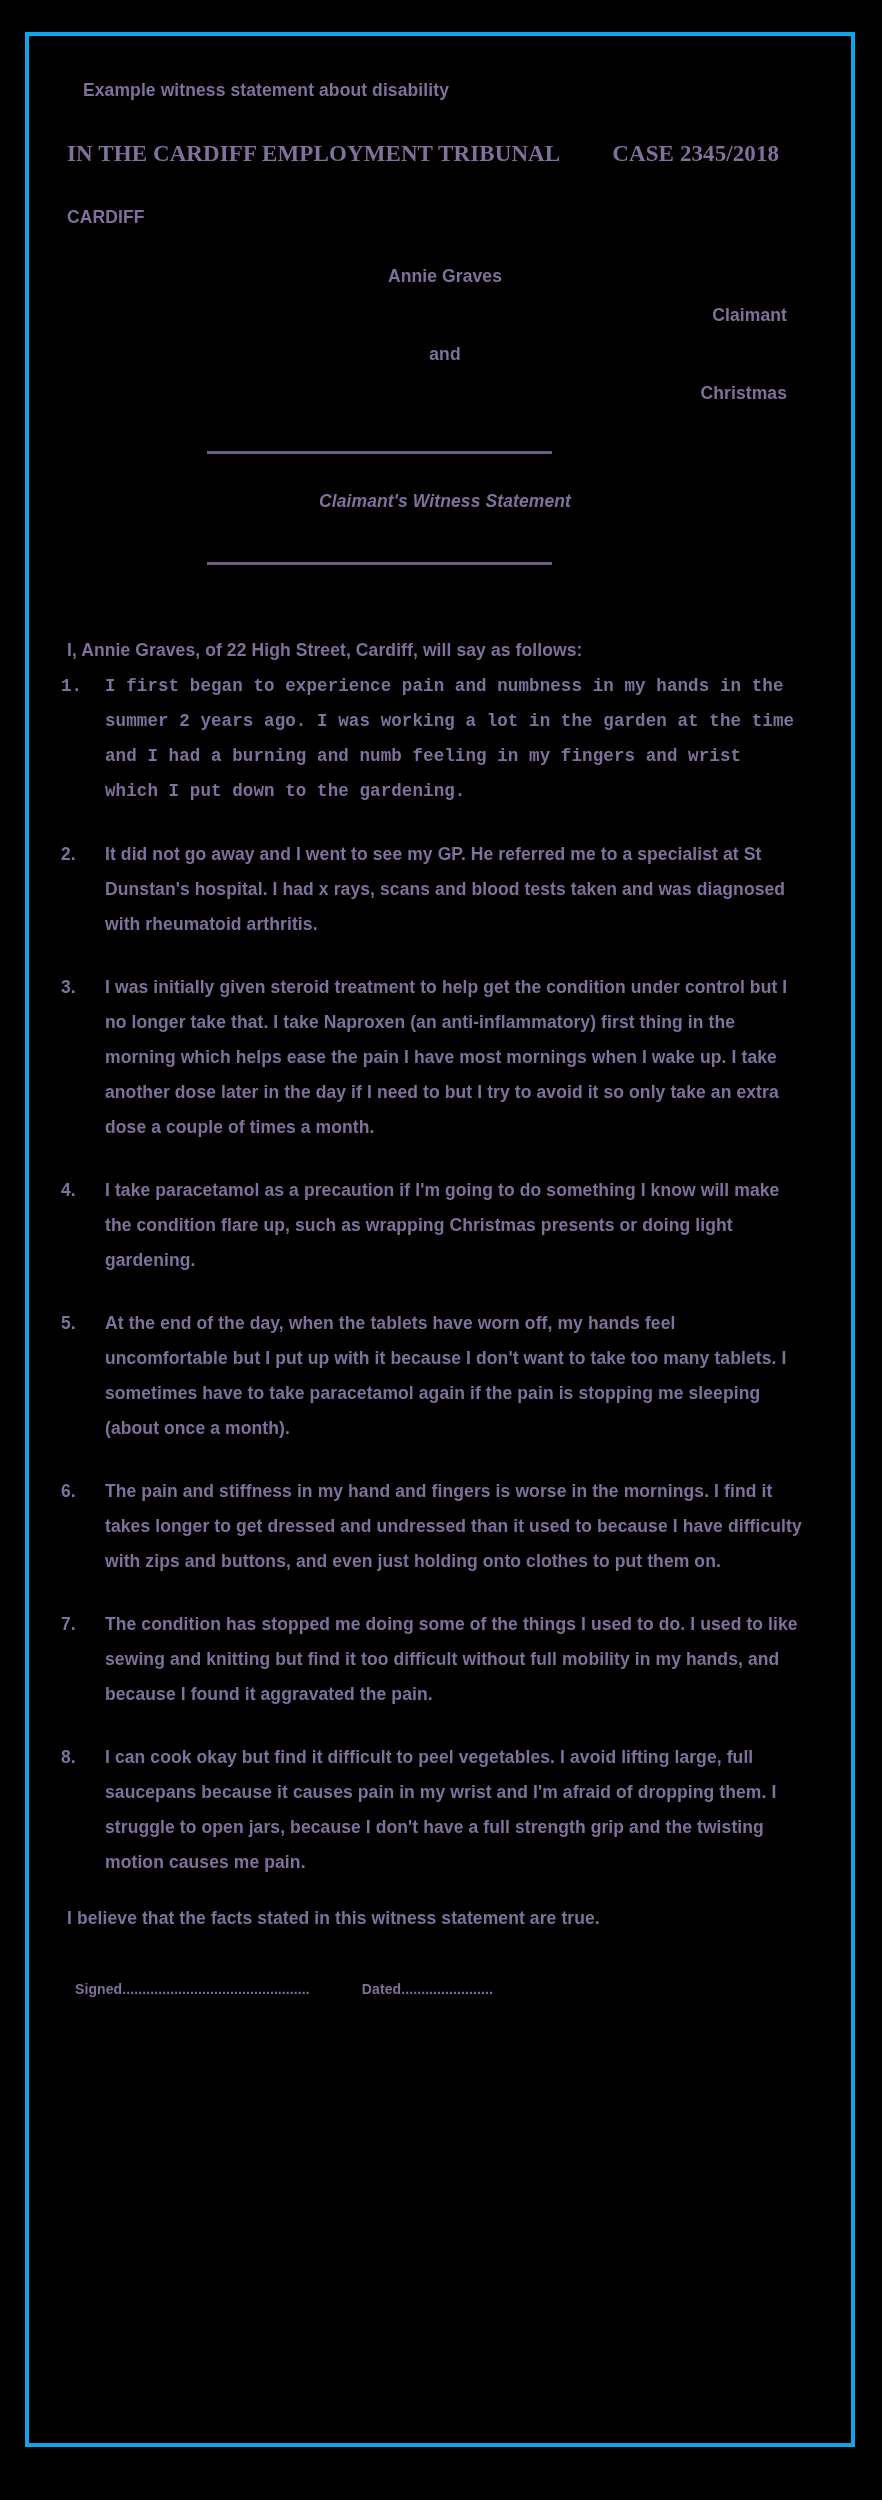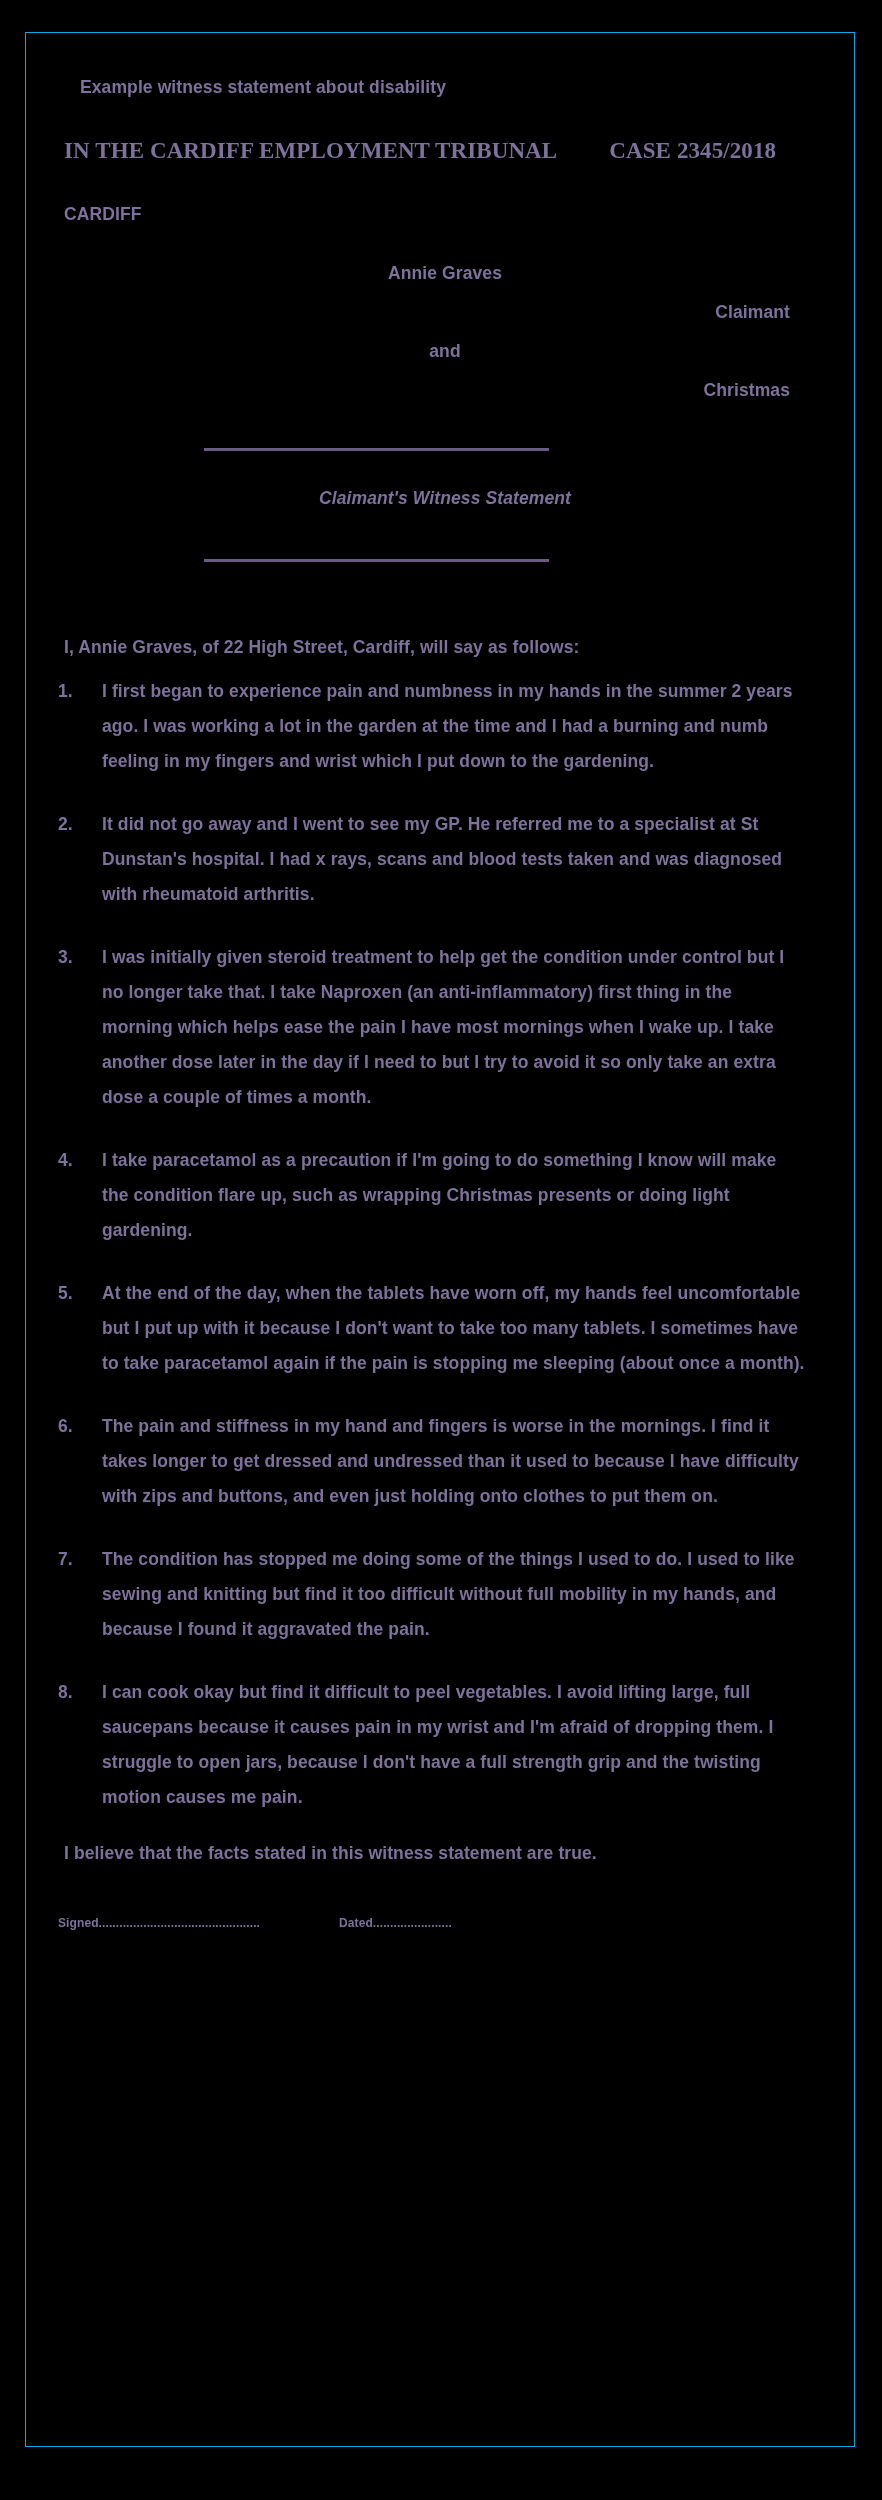--- a/index.html
+++ b/index.html
@@ -14,21 +14,21 @@
     -webkit-font-smoothing: antialiased;
   }
 
   .page {
     position: absolute;
     left: 25px;
     top: 32px;
     width: 830px;
     height: 2415px;
     box-sizing: border-box;
-    border: 1px solid #0ea5e9;
+    border: 4px solid #0ea5e9;
     background: #000000;
     overflow: hidden;
   }
 
   .doc-body {
     position: absolute;
     left: 0;
     top: 0;
     right: 0;
     padding: 30px 48px 20px 28px;
@@ -118,32 +118,31 @@
   }
   ol.paras li::before {
     content: counter(para) ".";
     position: absolute;
     left: 4px;
     top: 0;
     color: #7e719b;
     font-weight: bold;
     font-size: 17.5px;
   }
-  ol.paras li:first-child { margin-top: 16px; }
+  ol.paras li:first-child { margin-top: 8px; font-family: Liberation Mono, monospace; }
 
   .belief {
     font-size: 17.5px;
     margin: 25px 0 0 10px;
   }
 
   .signoff {
-    font-size: 12px;
-    margin: 52px 0 0 4px;
+    font-size: 14px;
+    margin: 52px 0 0 18px;
     display: flex;
-    gap: 27px;
   }
   .signoff .dated { margin-left: 52px; }
 </style>
 </head>
 <body>
 
 <div class="page">
   <div class="doc-body">
 
     <div class="txt doc-title">Example witness statement about disability</div>

